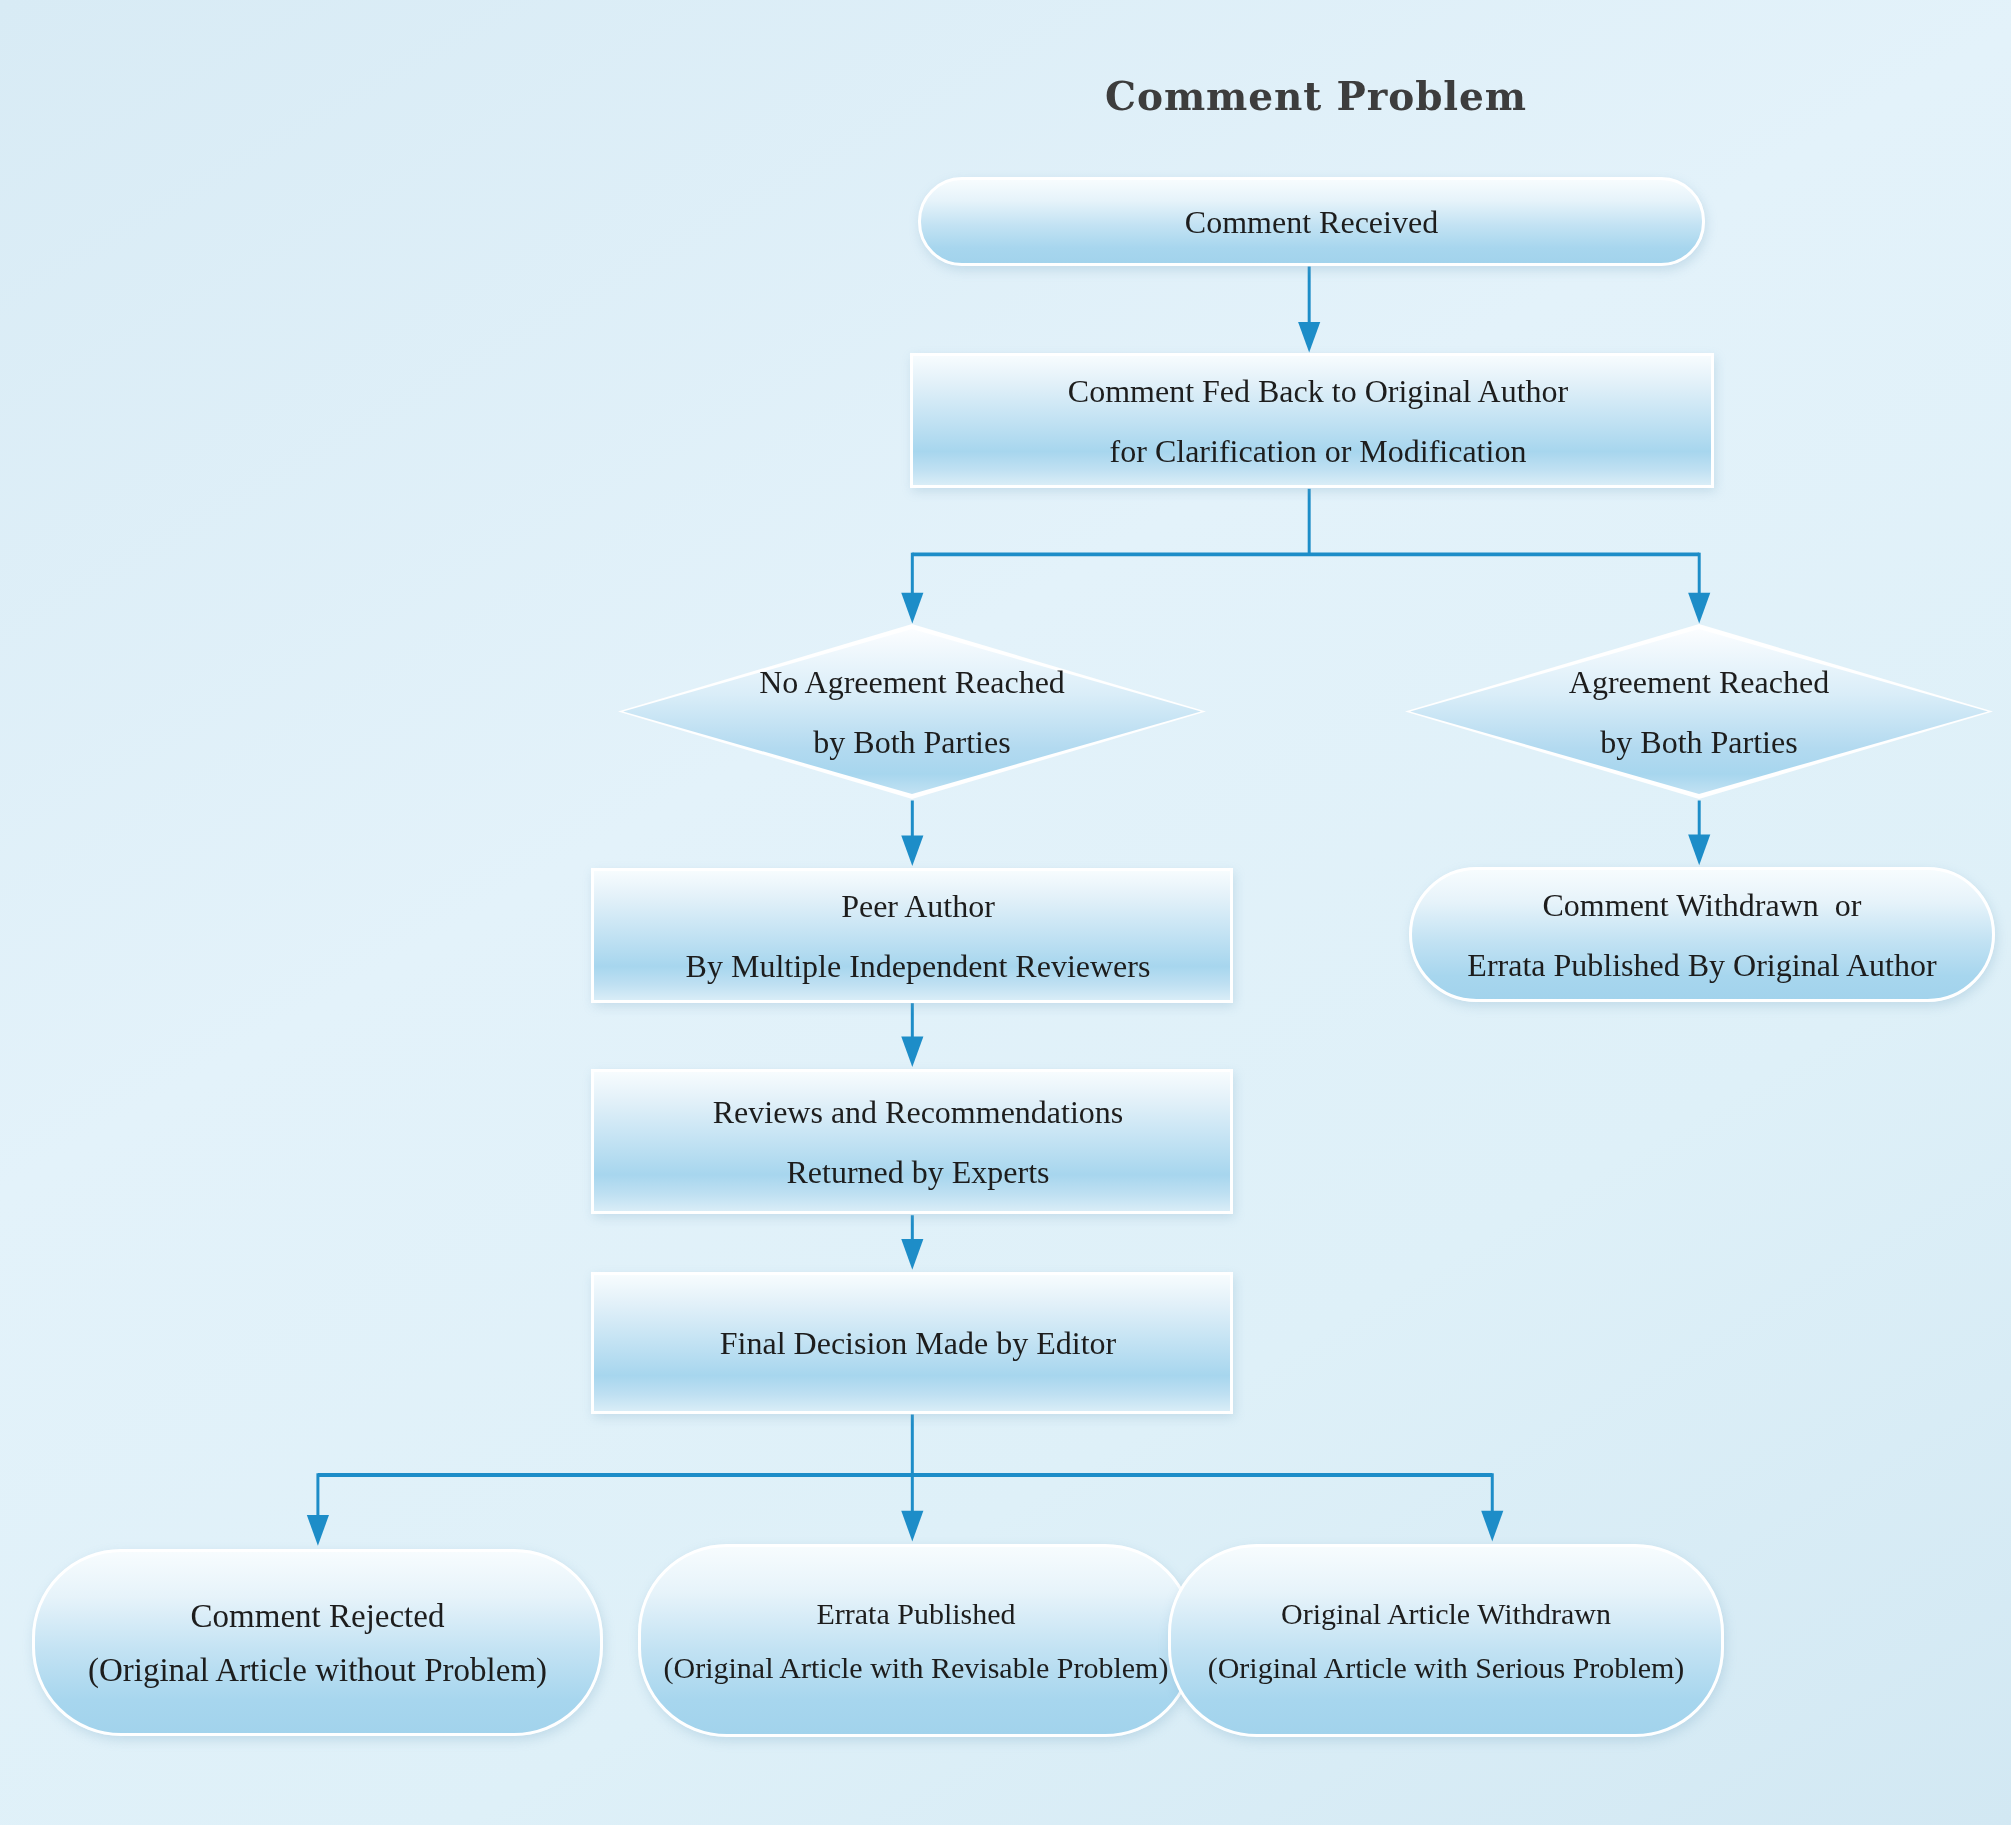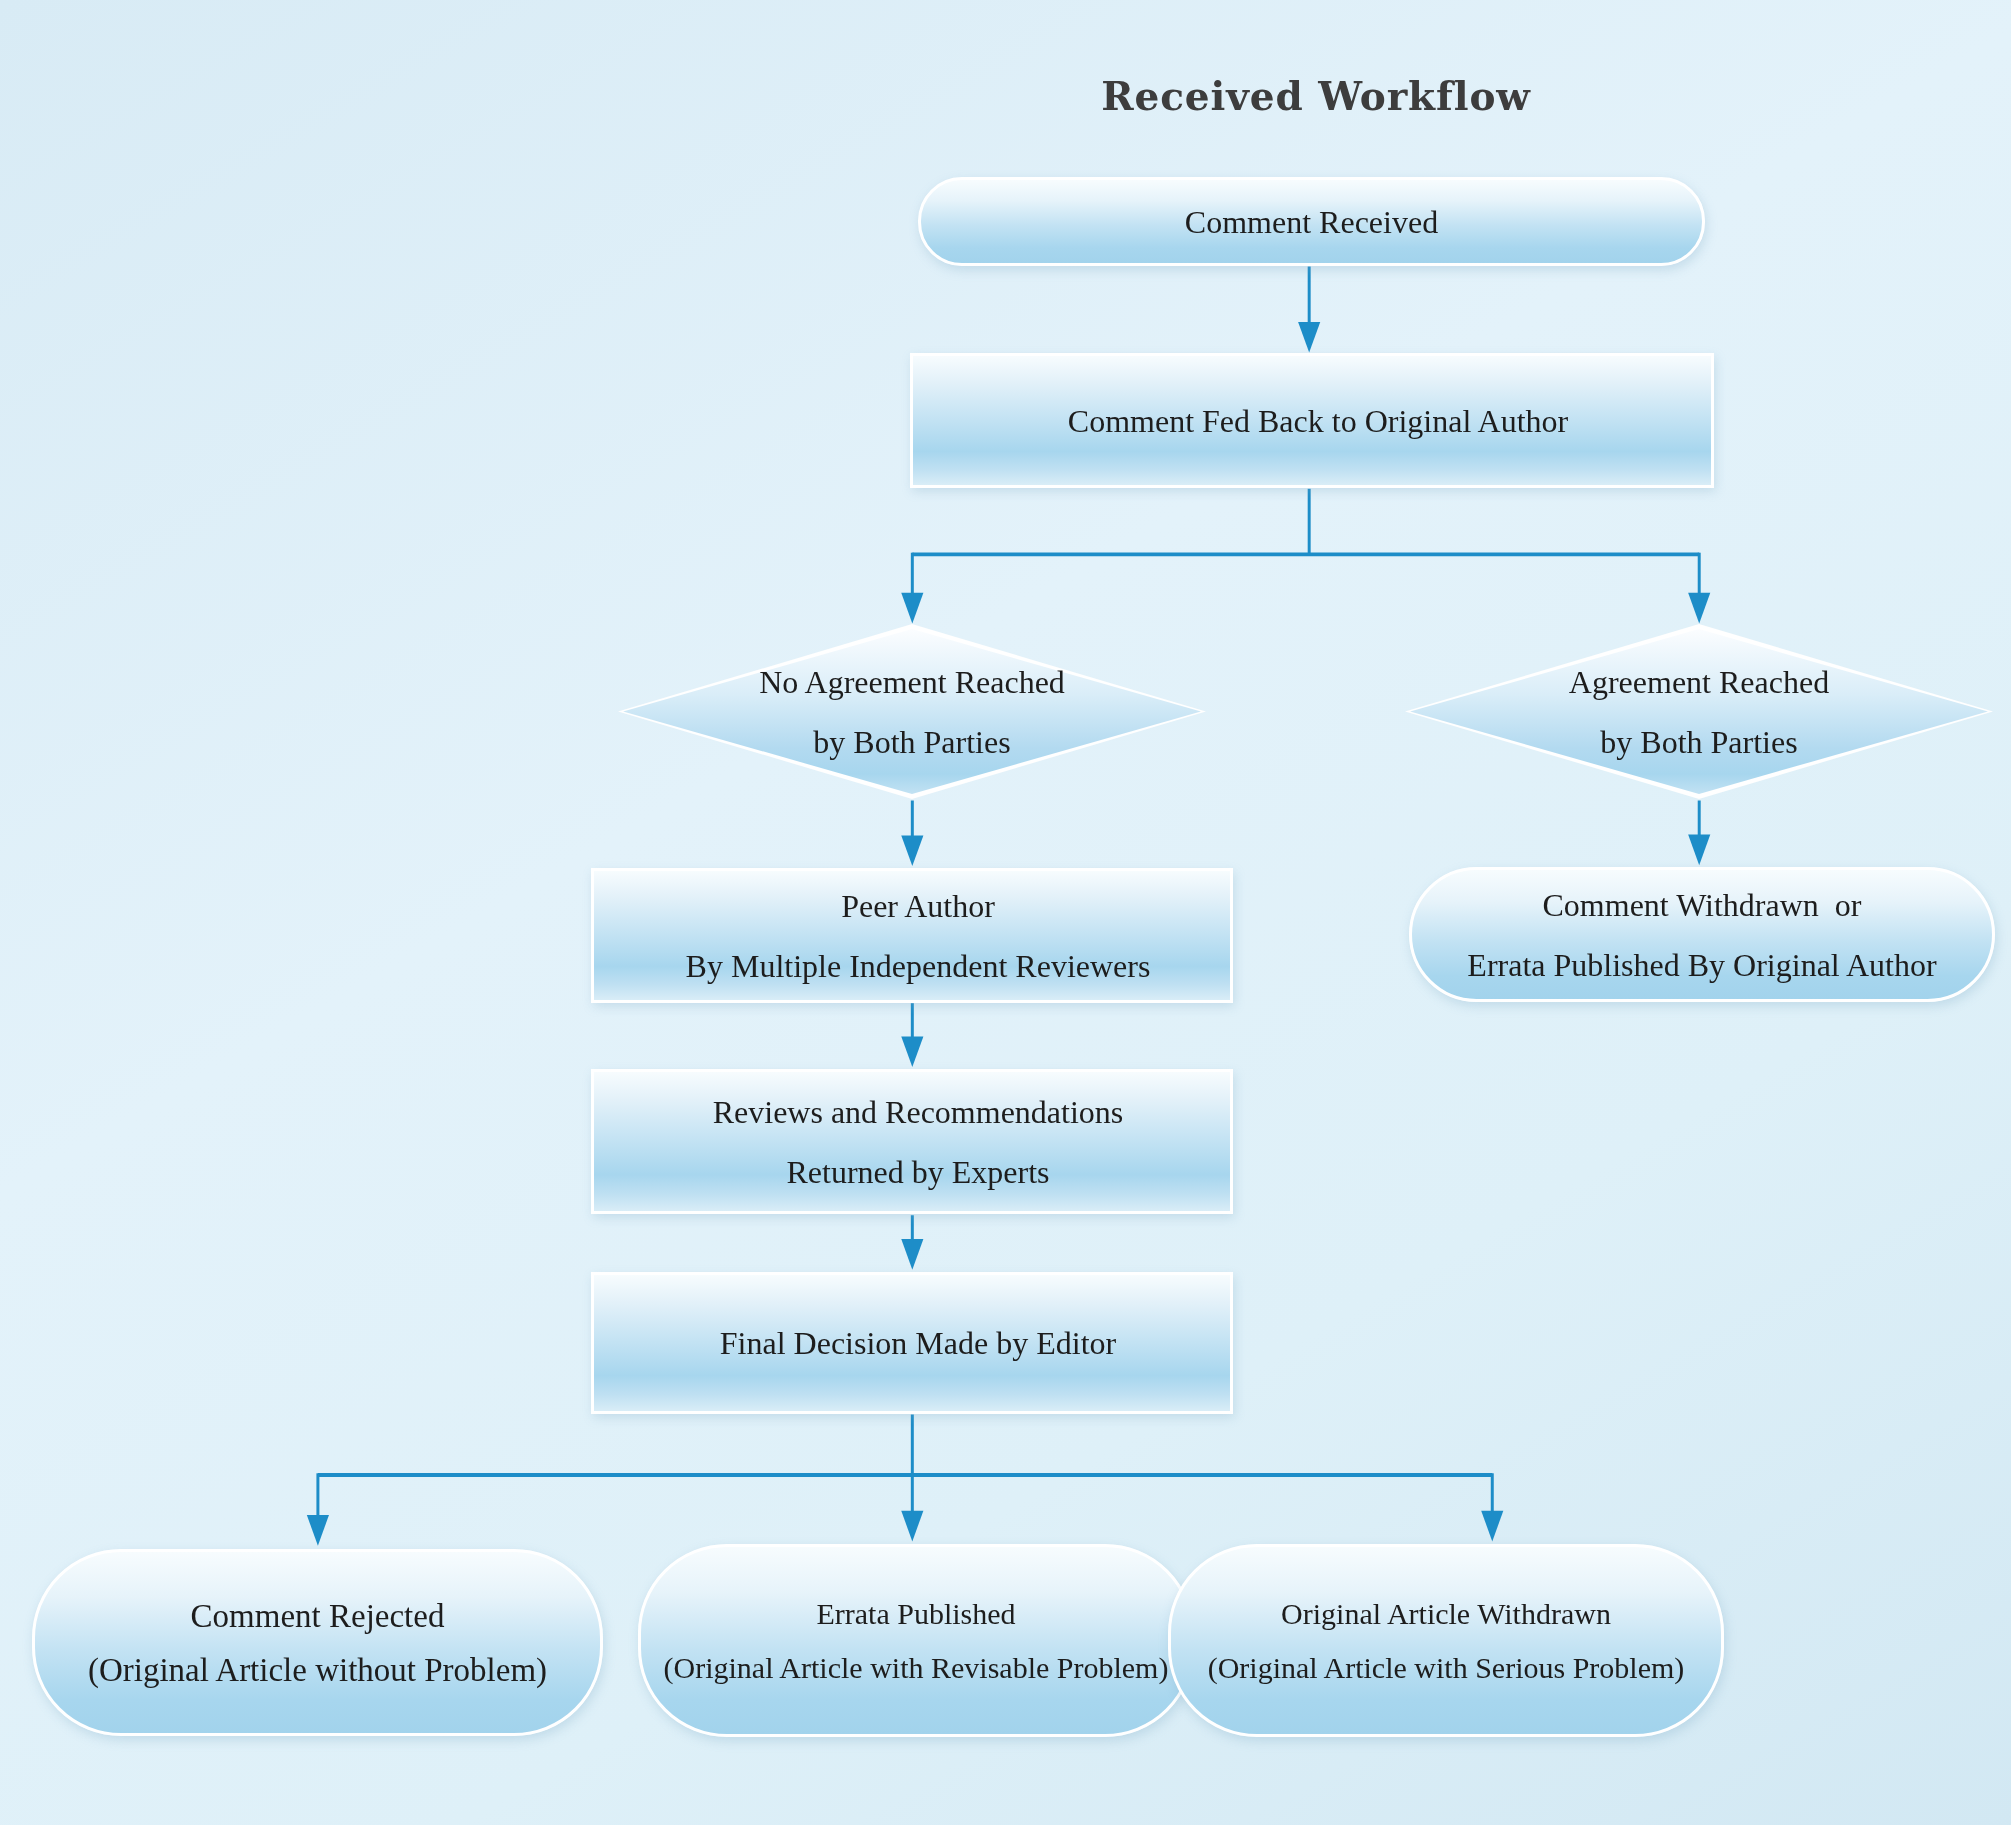--- a/index.html
+++ b/index.html
@@ -71,21 +71,21 @@
     display:flex;flex-direction:column;align-items:center;justify-content:center;
     text-align:right;font-size:32px;line-height:60px;
   }
   .d-text .l{white-space:pre;}
 </style>
 </head>
 <body>
 
 <div class="canvas">
 
-  <div class="title">Received Workflow</div>
+  <div class="title">Comment Problem</div>
 
   <svg class="connectors" viewBox="0 0 2362 2143" xmlns="http://www.w3.org/2000/svg">
 
     <path d="M1537,313 L1537,380"></path>
     <polygon points="1524,378 1550,378 1537,414"></polygon>
 
     <path d="M1537,574 L1537,651"></path>
     <path class="thick" d="M1071,651 L1995,651"></path>
     <path d="M1071,649 L1071,698"></path>
     <polygon points="1058,696 1084,696 1071,732"></polygon>
@@ -113,20 +113,21 @@
     <path d="M1752,1730 L1752,1776"></path>
     <polygon points="1739,1774 1765,1774 1752,1810"></polygon>
   </svg>
 
   <div class="node stadium n-received">
     <div class="l">Comment Received</div>
   </div>
 
   <div class="node rect n-feedback">
     <div class="l">Comment Fed Back to Original Author</div>
+    <div class="l">for Clarification or Modification</div>
   </div>
 
   <div class="diamond d-l">
     <div class="d-shape"></div>
     <div class="d-fill"></div>
     <div class="d-text">
       <div class="l">No Agreement Reached</div>
       <div class="l">by Both Parties</div>
     </div>
   </div>

